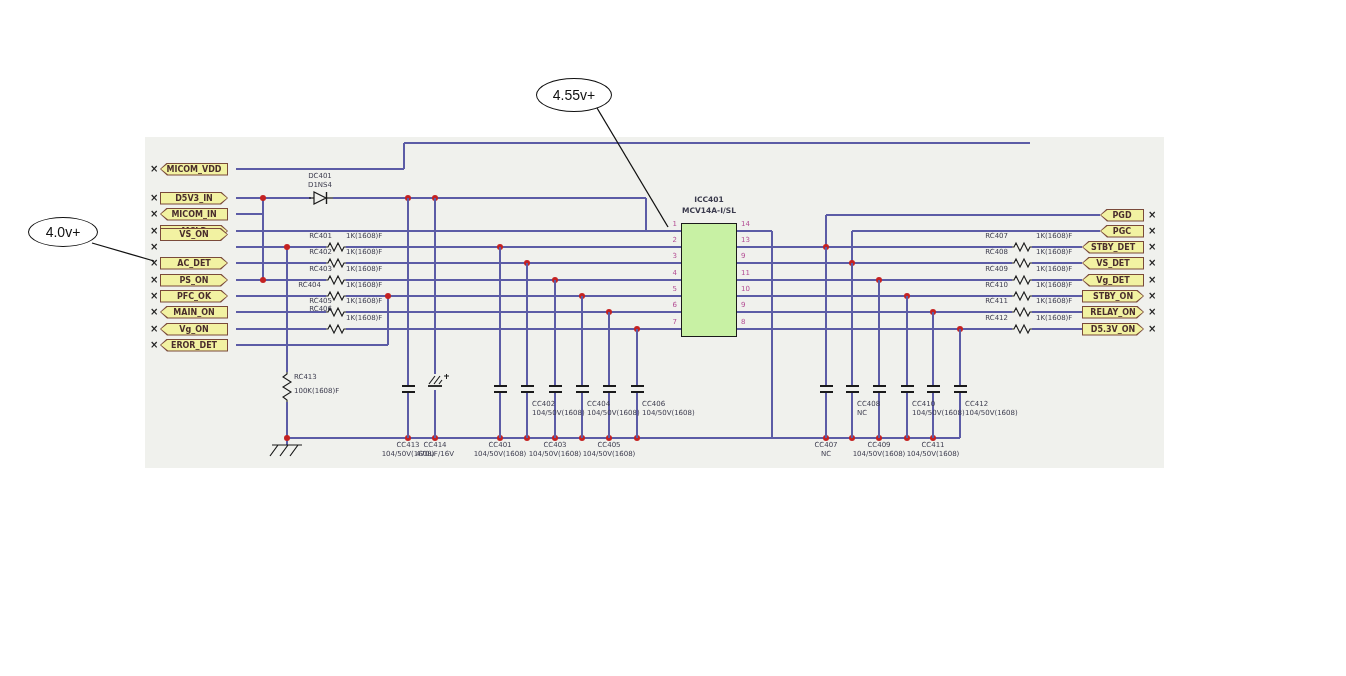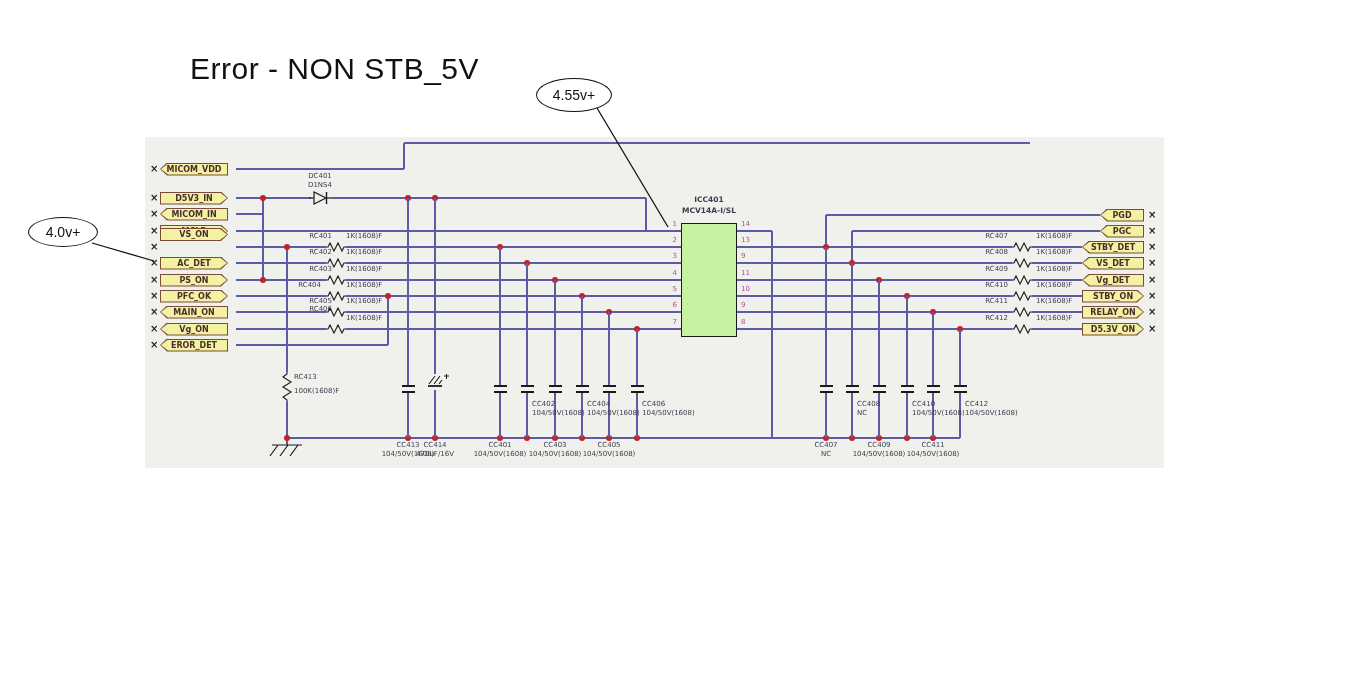--- a/index.html
+++ b/index.html
@@ -31,21 +31,20 @@
            display:flex;align-items:center;justify-content:center;
            font-family:"Liberation Sans",sans-serif;font-size:14px;color:#111;}
   svg.sym{position:absolute;overflow:visible;}
   #pointer-overlay{position:absolute;left:0;top:0;width:1346px;height:676px;pointer-events:none;}
 </style>
 </head>
 <body>
 
 <div id="stage">
   <div id="schem-bg"></div>
-  <div id="title">Error - NON STB_5V</div>
 
   <div id="wires">
       <div class="hw" style="left: 236px; top: 168.2px; width: 168px;"></div>
       <div class="vw" style="left: 403.2px; top: 143px; height: 26px;"></div>
       <div class="hw" style="left: 404px; top: 142.2px; width: 626px;"></div>
       <div class="hw" style="left: 236px; top: 197.2px; width: 75px;"></div>
       <div class="hw" style="left: 333px; top: 197.2px; width: 313px;"></div>
       <div class="vw" style="left: 645.2px; top: 198px; height: 33px;"></div>
       <div class="hw" style="left: 236px; top: 213.2px; width: 27px;"></div>
       <div class="vw" style="left: 262.2px; top: 198px; height: 82px;"></div>

